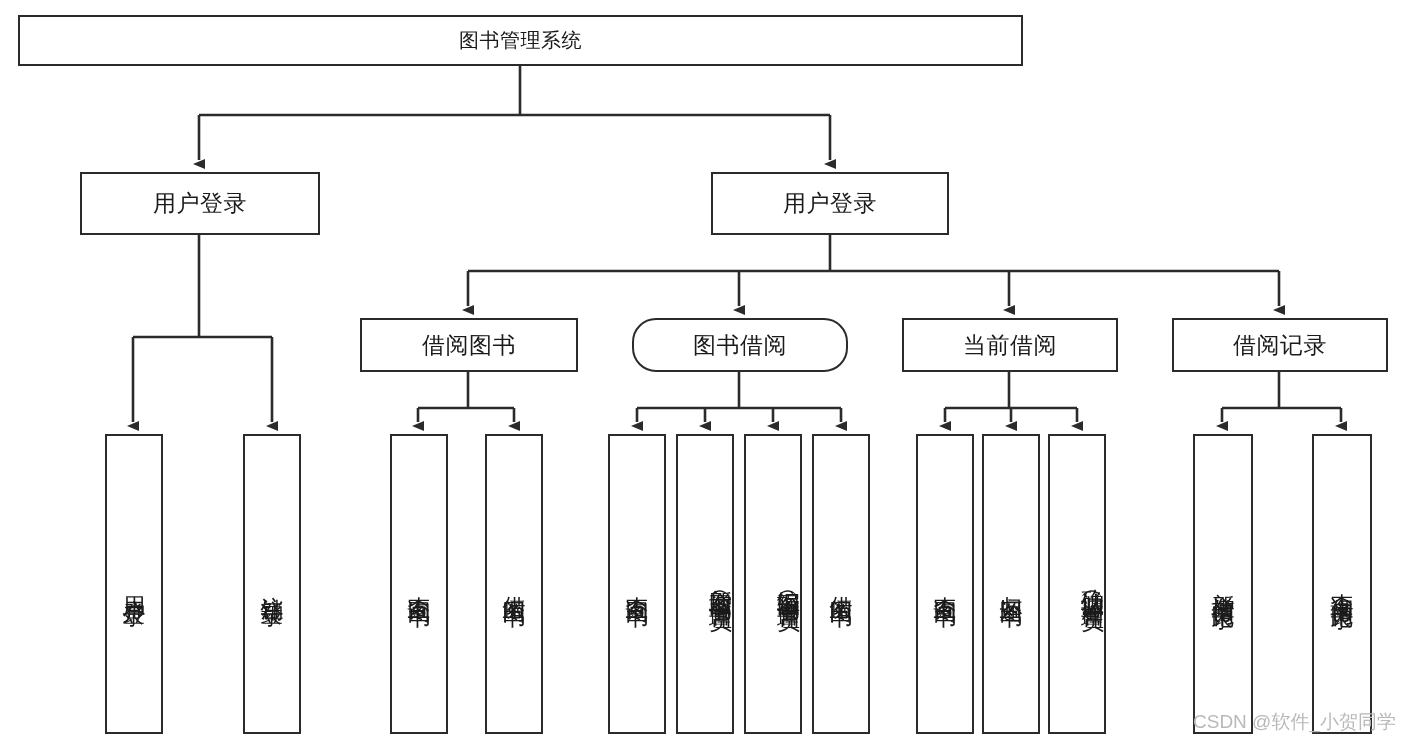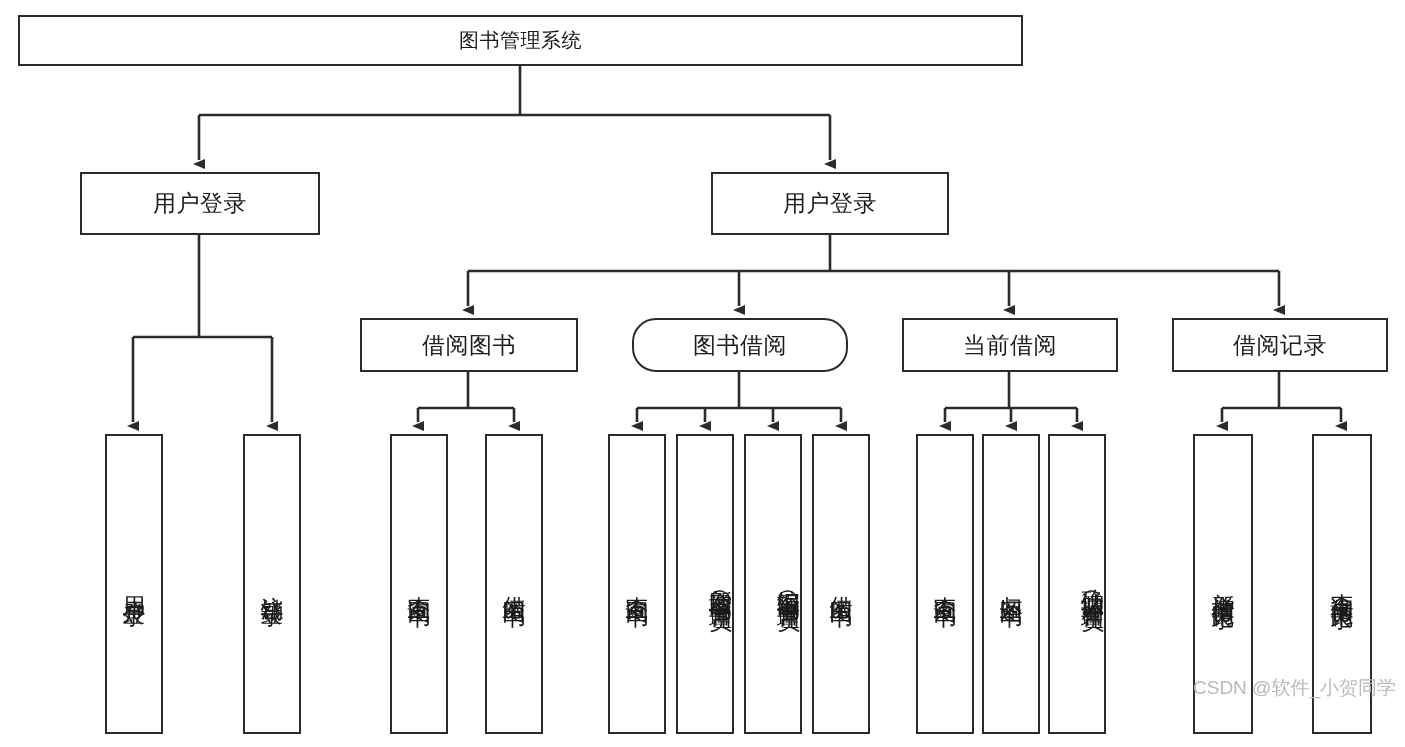--- a/index.html
+++ b/index.html
@@ -183,15 +183,15 @@
     <span class="label">确认归还（管理员）</span>
   </div>
 
   <div class="node vert" style="left:1193px; top:434px; width:60px; height:300px;">
     <span class="label">新增借阅记录</span>
   </div>
   <div class="node vert" style="left:1312px; top:434px; width:60px; height:300px;">
     <span class="label">查询借阅记录</span>
   </div>
 
-  <div class="watermark" style="left:1193px; top:675px;">CSDN @软件_小贺同学</div>
+  <div class="watermark" style="left:1193px; top:709px;">CSDN @软件_小贺同学</div>
 
 </div>
 
 </body></html>

